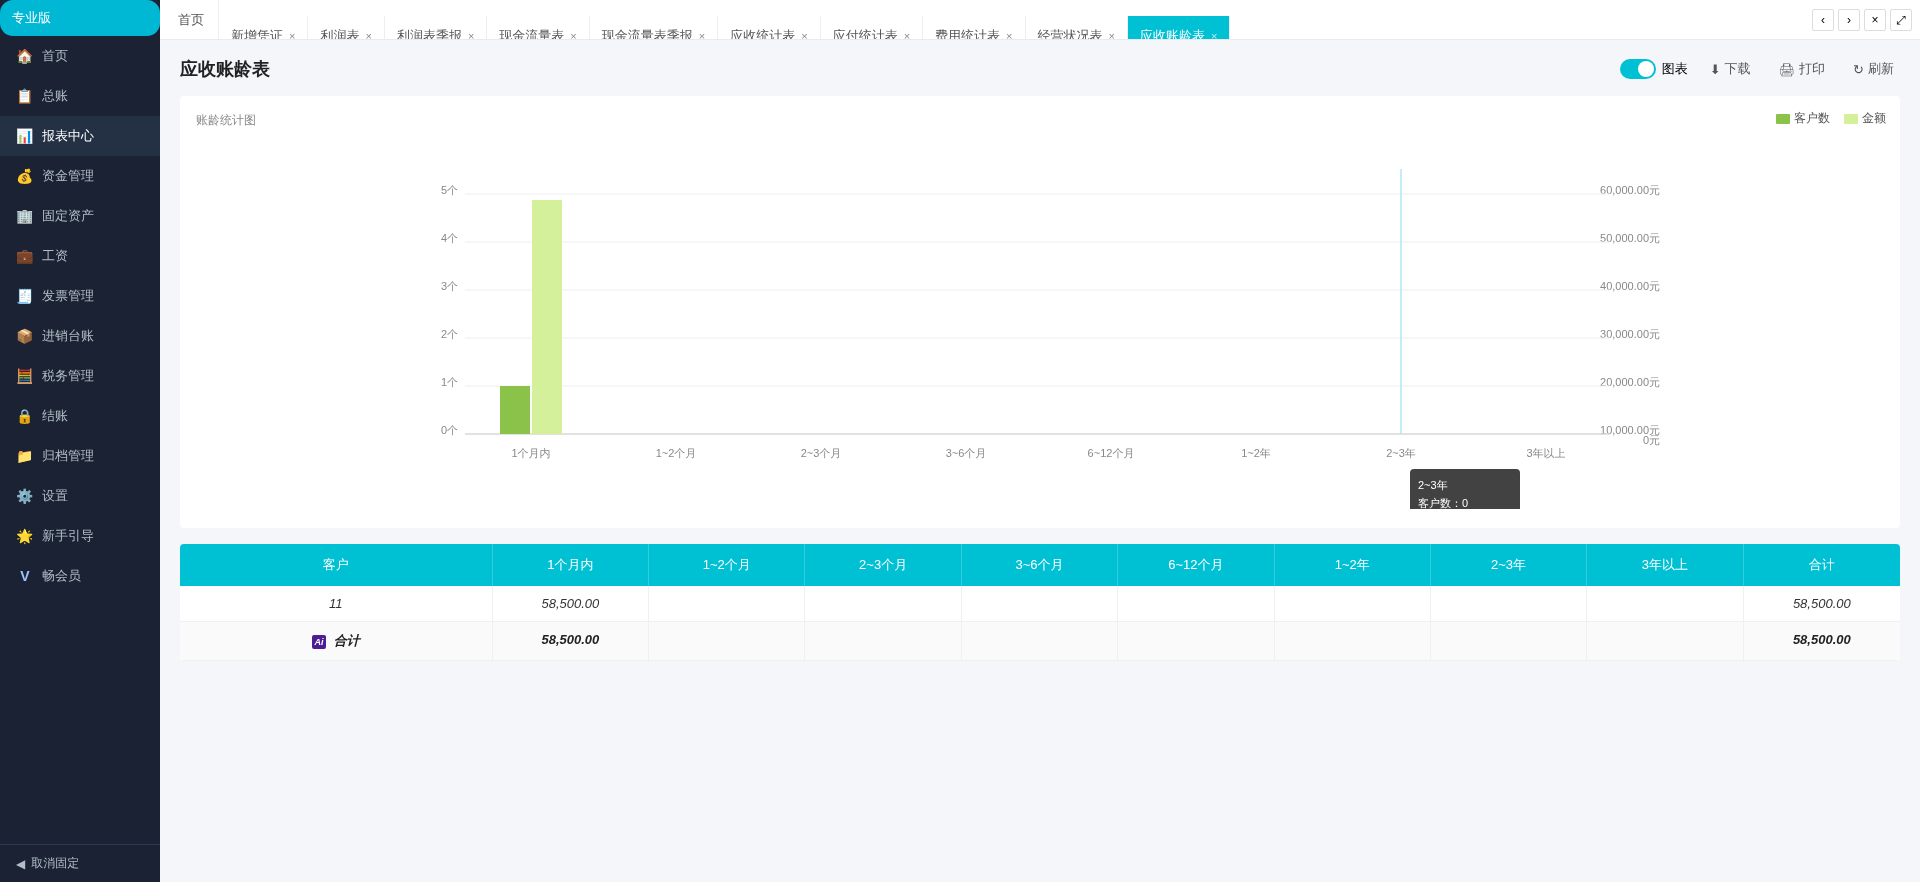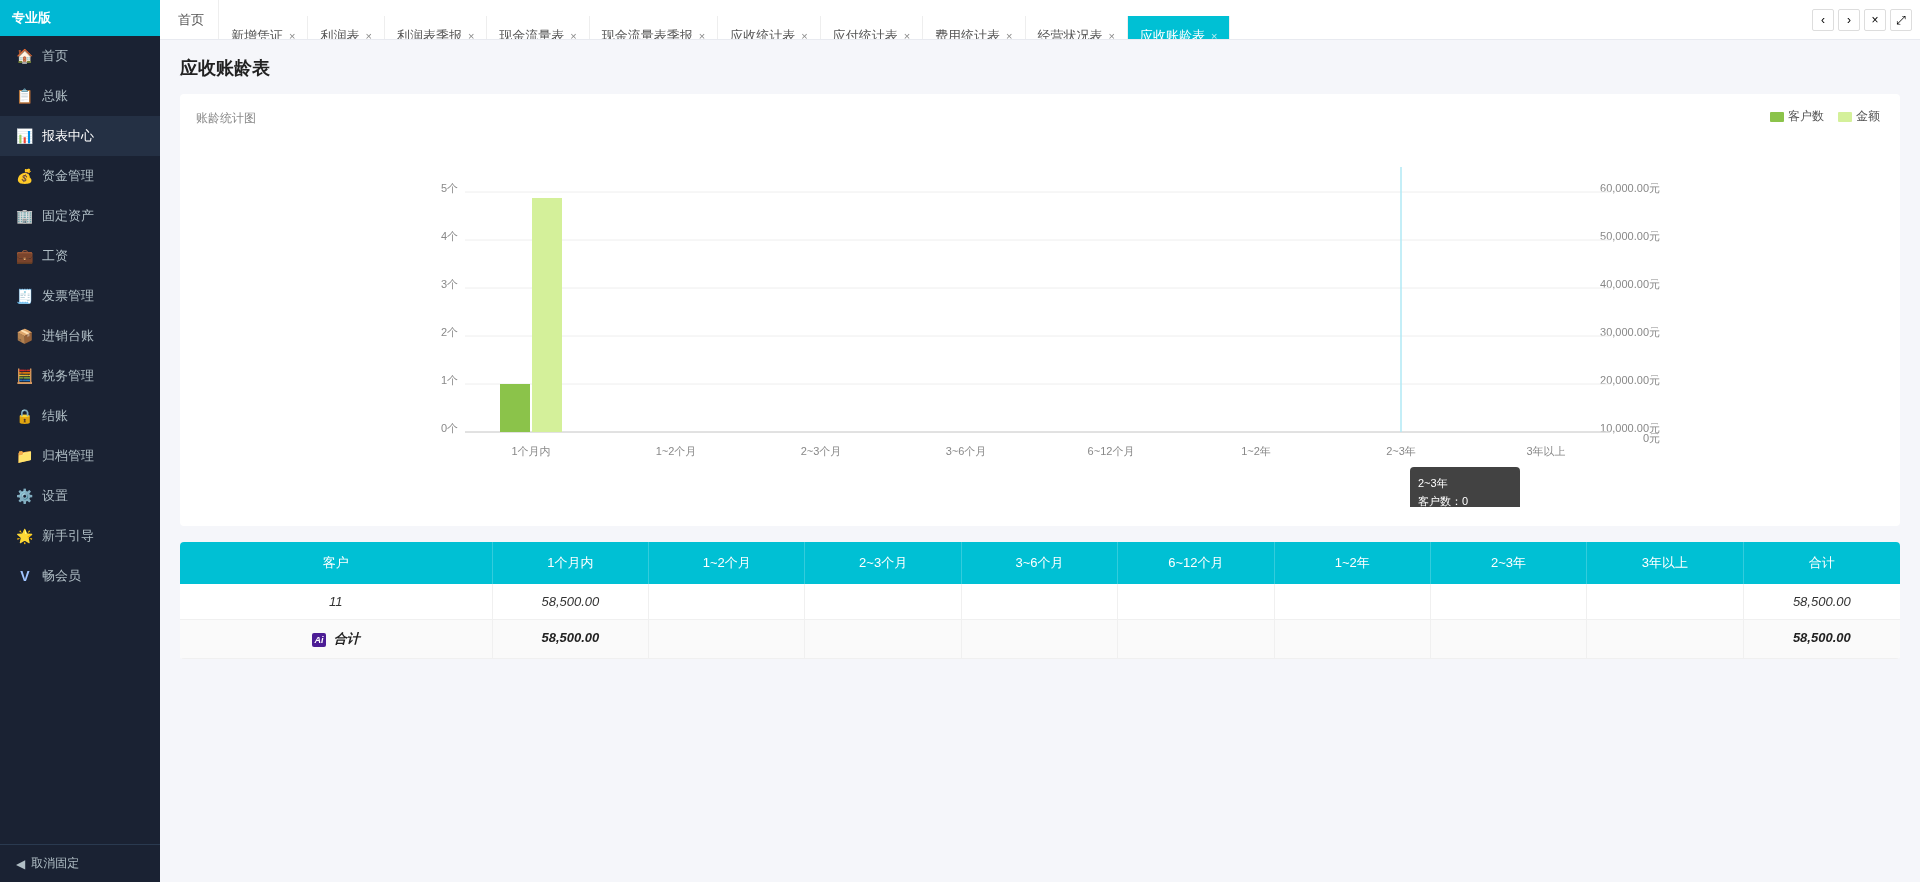--- a/index.html
+++ b/index.html
@@ -12,25 +12,26 @@
       color: #cdd6e8;
       display: flex;
       flex-direction: column;
       height: 100%;
       flex-shrink: 0;
     }
     .sidebar-logo {
       background: #00b8d4;
       padding: 8px 12px;
       font-size: 13px;
-      font-weight: bold;
+      font-weight: normal;
       color: white;
       height: 36px;
       display: flex;
       align-items: center;
+      border-radius: 13px;
     }
     .sidebar-item {
       display: flex;
       align-items: center;
       padding: 11px 16px;
       cursor: pointer;
       color: #b0bec5;
       font-size: 13px;
       gap: 8px;
     }
@@ -188,21 +189,21 @@
       position: relative;
     }
     .chart-title {
       font-size: 12px;
       color: #888;
       margin-bottom: 10px;
     }
     .legend {
       position: absolute;
       top: 14px;
-      right: 20px;
+      right: 14px;
       display: flex;
       gap: 14px;
       align-items: flex-start;
       font-size: 12px;
       color: #555;
     }
     .legend-item {
       display: flex;
       align-items: center;
       gap: 4px;
@@ -396,20 +397,38 @@
       <button>›</button>
       <button>×</button>
       <button>⤢</button>
     </div>
   </div>
 
   <div class="content">
 
     <div class="page-header">
       <span class="page-title">应收账龄表</span>
+      <div class="header-actions">
+        <div class="toggle-wrap">
+          <div class="toggle"></div>
+          <span>图表</span>
+        </div>
+        <button class="action-btn">
+          <span>⬇</span>
+          <span>下载</span>
+        </button>
+        <button class="action-btn">
+          <span>🖨</span>
+          <span>打印</span>
+        </button>
+        <button class="action-btn">
+          <span>↻</span>
+          <span>刷新</span>
+        </button>
+      </div>
     </div>
 
     <div class="chart-container">
       <div class="chart-title">账龄统计图</div>
 
       <div class="legend">
         <div class="legend-item">
           <div class="legend-color" style="background:#8bc34a;"></div>
           <span>客户数</span>
         </div>

